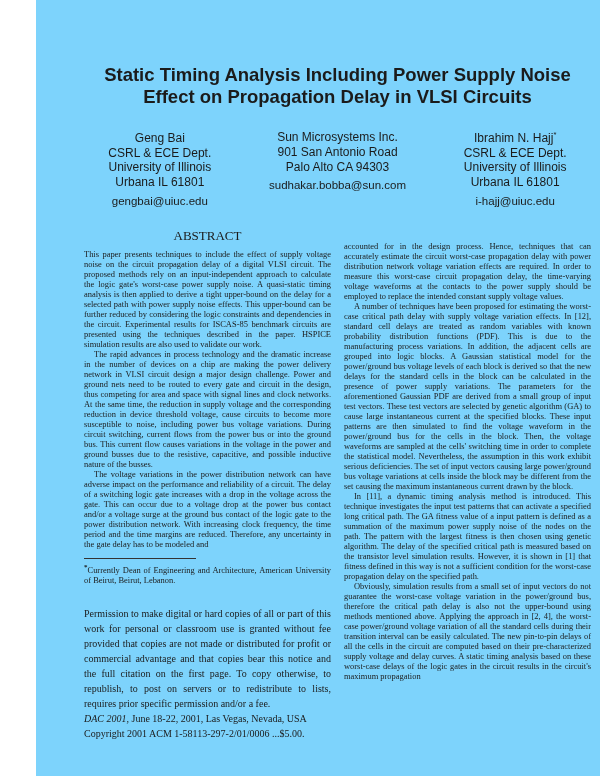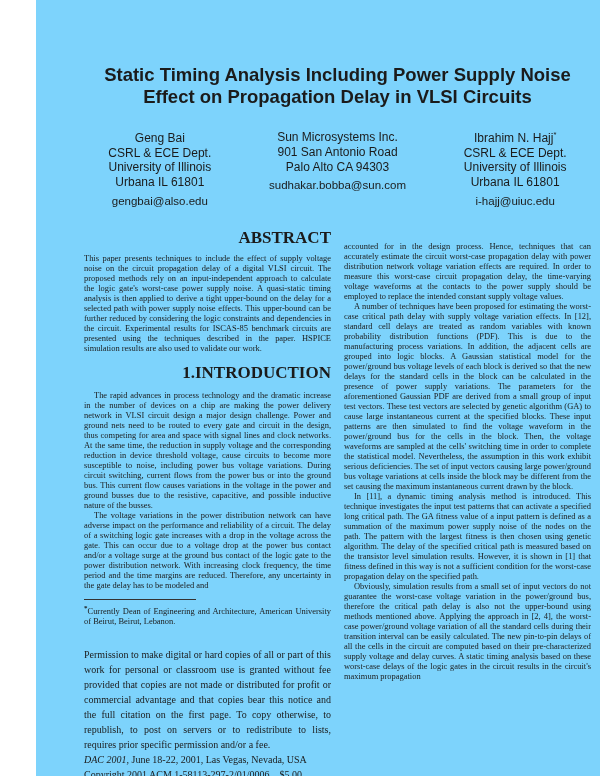--- a/index.html
+++ b/index.html
@@ -28,22 +28,22 @@
   .col {
     width:247px;
     font-family:"Liberation Serif", serif;
     font-size:8.45px; line-height:10px;
     text-align:justify;
   }
   .col-right { padding-top:12px; }
 
   .heading {
     font-family:"Liberation Serif", serif;
-    font-weight:bold; font-size:17px; line-height:1.1;
-    text-align:right; margin-bottom:6px;
+    font-weight:normal; font-size:13px; line-height:1.1;
+    text-align:center; margin-bottom:6px;
   }
   .section-heading { margin-top:11px; margin-bottom:7px; }
   .section-heading .sec-num { display:inline-block; width:20px; }
 
   .para { margin:0; }
   .para.indent { text-indent:10px; }
   .para + .para { margin-top:0; }
 
   .footnote-rule { width:112px; border-top:0.9px solid #333; margin:9px 0 3px; }
   .footnote { font-size:8.45px; line-height:10px; text-align:justify; }
@@ -62,21 +62,21 @@
 <div class="page">
 
   <h1 class="title">Static Timing Analysis Including Power Supply Noise Effect on Propagation Delay in VLSI Circuits</h1>
 
   <div class="authors">
     <div class="author">
       <div class="author-name"><span>Geng Bai</span><sup></sup></div>
       <div class="affil-line">CSRL &amp; ECE Dept.</div>
       <div class="affil-line">University of Illinois</div>
       <div class="affil-line">Urbana IL 61801</div>
-      <div class="author-email">gengbai@also.edu</div>
+      <div class="author-email">gengbai@uiuc.edu</div>
     </div>
     <div class="author">
       <div class="affil-line">Sun Microsystems Inc.</div>
       <div class="affil-line">901 San Antonio Road</div>
       <div class="affil-line">Palo Alto CA 94303</div>
       <div class="author-email">sudhakar.bobba@sun.com</div>
     </div>
     <div class="author">
       <div class="author-name"><span>Ibrahim N. Hajj</span><sup>*</sup></div>
       <div class="affil-line">CSRL &amp; ECE Dept.</div>
@@ -85,21 +85,20 @@
       <div class="author-email">i-hajj@uiuc.edu</div>
     </div>
   </div>
 
   <div class="columns">
 
     <div class="col col-left">
       <h2 class="heading">ABSTRACT</h2>
       <p class="para">This paper presents techniques to include the effect of supply voltage noise on the circuit propagation delay of a digital VLSI circuit. The proposed methods rely on an input-independent approach to calculate the logic gate's worst-case power supply noise. A quasi-static timing analysis is then applied to derive a tight upper-bound on the delay for a selected path with power supply noise effects. This upper-bound can be further reduced by considering the logic constraints and dependencies in the circuit. Experimental results for ISCAS-85 benchmark circuits are presented using the techniques described in the paper. HSPICE simulation results are also used to validate our work.</p>
 
-      <h2 class="heading section-heading"><span class="sec-num">1.</span><span>INTRODUCTION</span></h2>
 
       <p class="para indent">The rapid advances in process technology and the dramatic increase in the number of devices on a chip are making the power delivery network in VLSI circuit design a major design challenge. Power and ground nets need to be routed to every gate and circuit in the design, thus competing for area and space with signal lines and clock networks. At the same time, the reduction in supply voltage and the corresponding reduction in device threshold voltage, cause circuits to become more susceptible to noise, including power bus voltage variations. During circuit switching, current flows from the power bus or into the ground bus. This current flow causes variations in the voltage in the power and ground busses due to the resistive, capacitive, and possible inductive nature of the busses.</p>
       <p class="para indent">The voltage variations in the power distribution network can have adverse impact on the performance and reliability of a circuit. The delay of a switching logic gate increases with a drop in the voltage across the gate. This can occur due to a voltage drop at the power bus contact and/or a voltage surge at the ground bus contact of the logic gate to the power distribution network. With increasing clock frequency, the time period and the time margins are reduced. Therefore, any uncertainty in the gate delay has to be modeled and</p>
 
       <div class="footnote-rule"></div>
       <p class="footnote"><sup>*</sup><span>Currently Dean of Engineering and Architecture, American University of Beirut, Beirut, Lebanon.</span></p>
 
       <div class="copyright">
         <p>Permission to make digital or hard copies of all or part of this work for personal or classroom use is granted without fee provided that copies are not made or distributed for profit or commercial advantage and that copies bear this notice and the full citation on the first page. To copy otherwise, to republish, to post on servers or to redistribute to lists, requires prior specific permission and/or a fee.</p>
         <p class="conf-line"><span class="conf-italic">DAC 2001,</span><span> June 18-22, 2001, Las Vegas, Nevada, USA</span></p>

